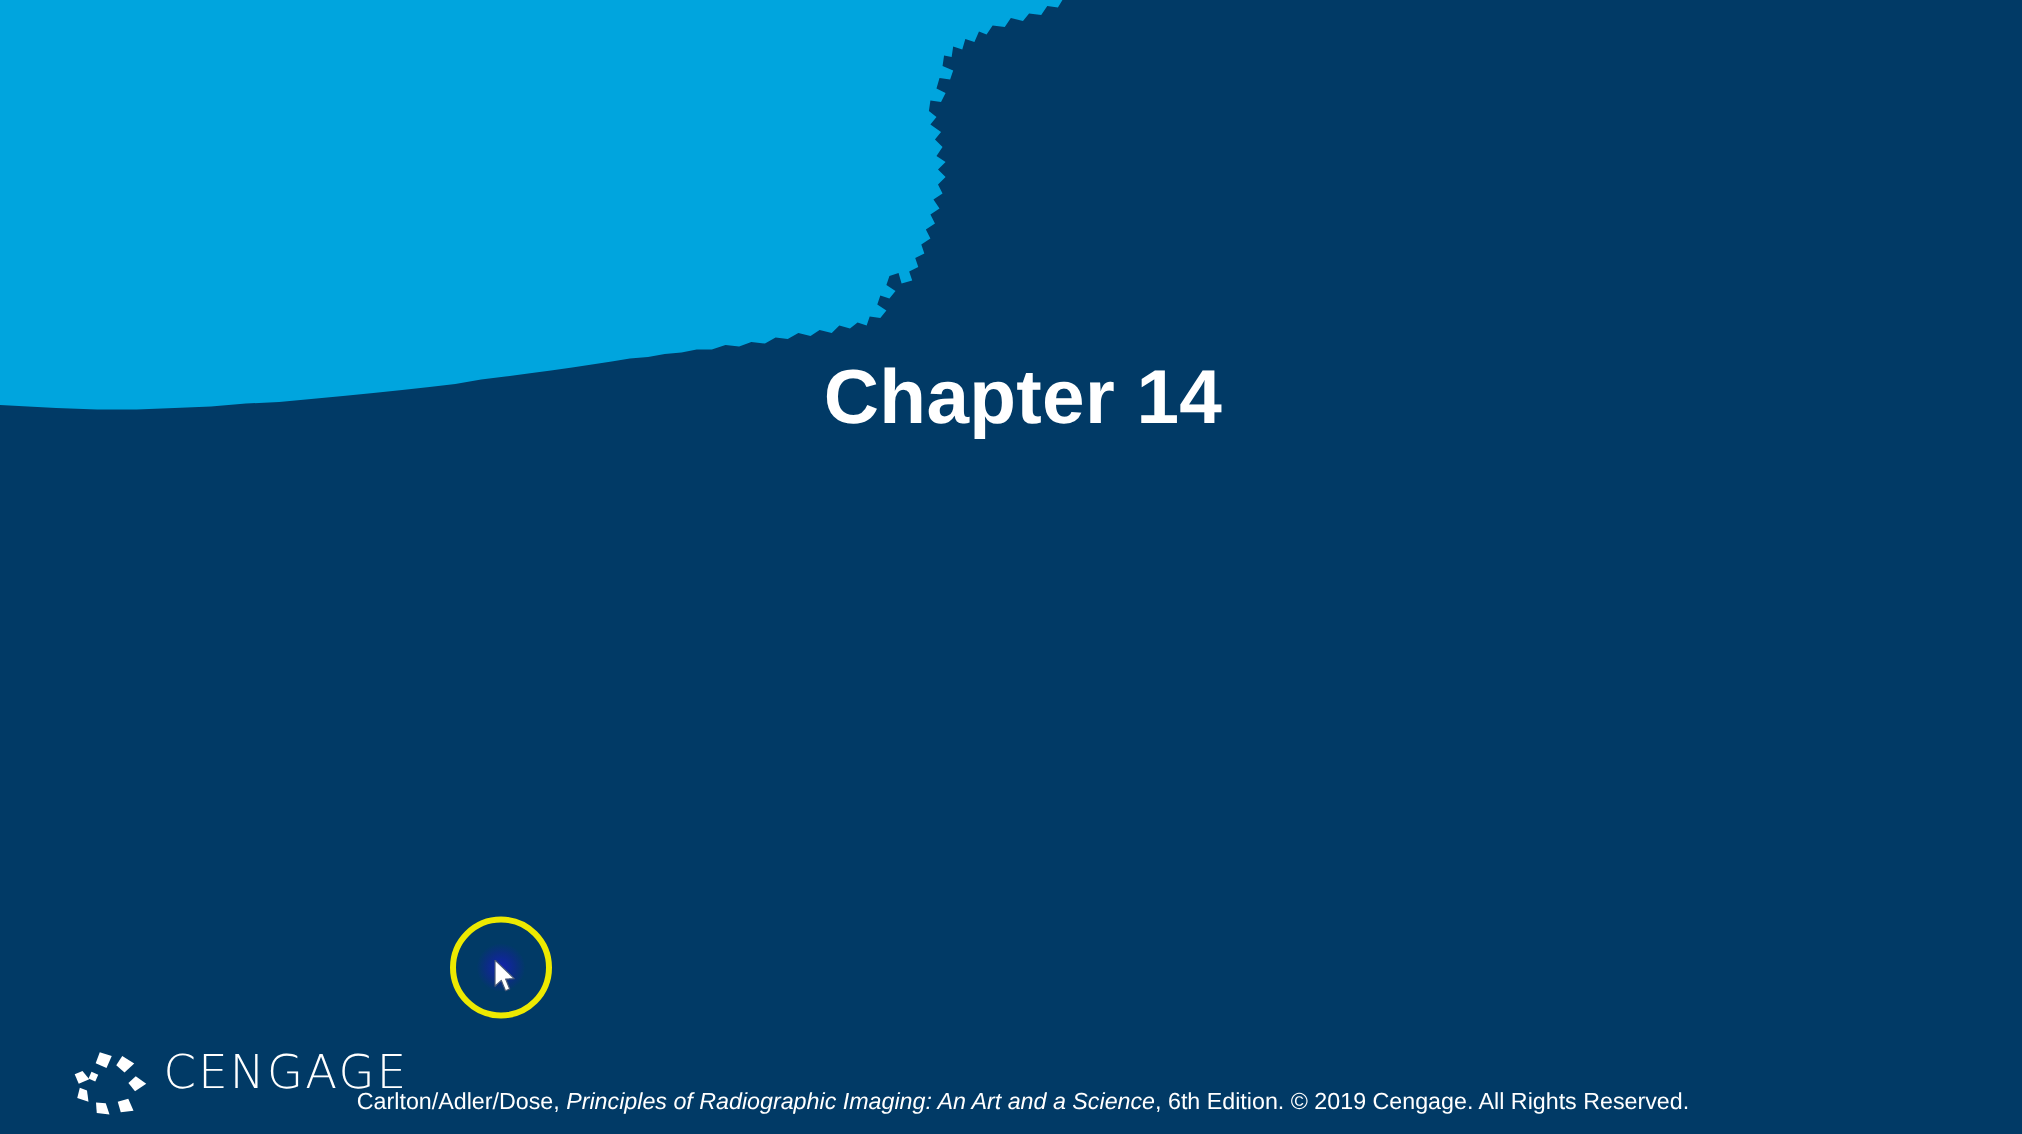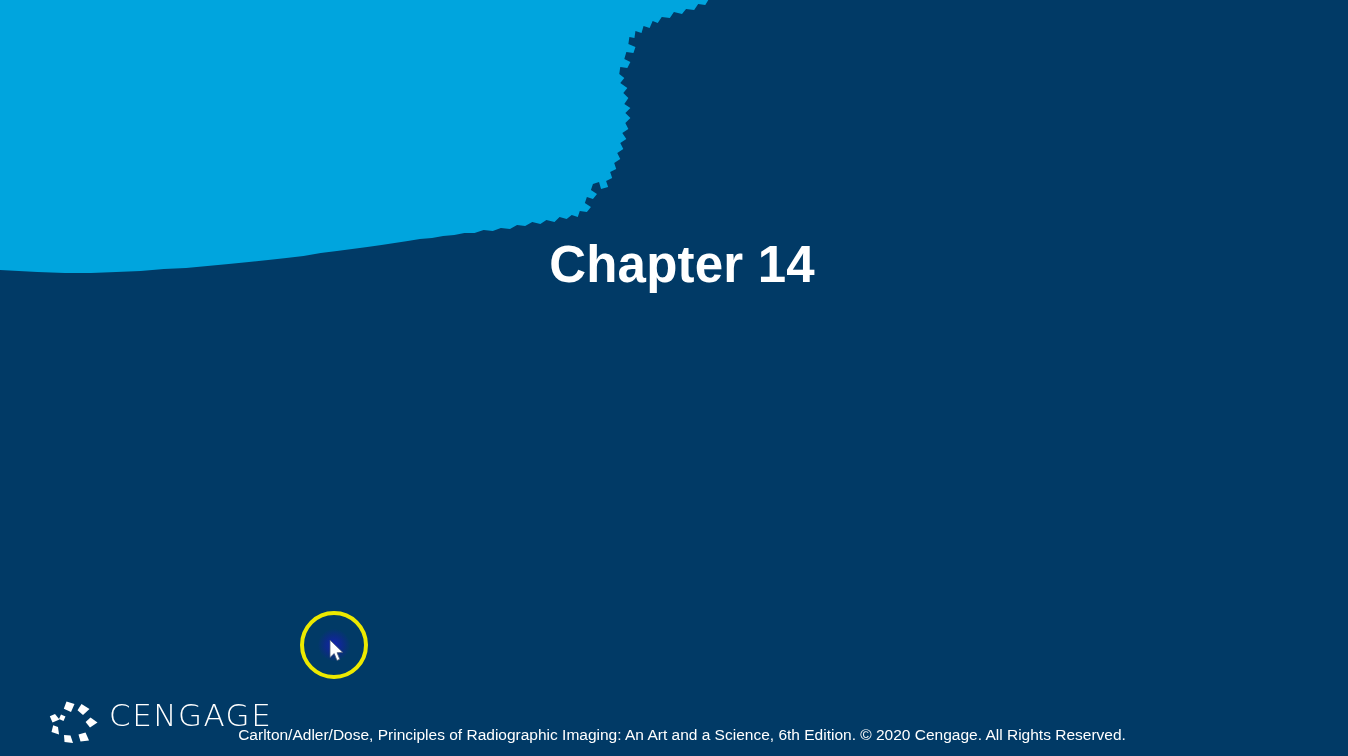--- a/index.html
+++ b/index.html
@@ -61,21 +61,21 @@
     right: 0;
     bottom: 11px;
     text-align: center;
     color: #ffffff;
     font-family: "Liberation Sans", sans-serif;
     font-size: 15.5px;
     line-height: 20.5px;
     pointer-events: none;
   }
   .footer .line { display: block; white-space: nowrap; }
-  .footer .bk-title { }
+  .footer .bk-title { font-style: italic; }
 
   
   .logo {
     position: absolute;
     left: 49px;
     bottom: 8px;
     display: flex;
     align-items: flex-start;
     height: 48px;
   }
@@ -156,21 +156,21 @@
     <h1 class="chapter-title">Chapter 14</h1>
   </div>
 
   <div class="cursor-glow"></div>
   <div class="cursor-highlight"></div>
   <svg class="cursor-arrow" viewBox="0 0 16 22">
     <path d="M1,0 L1,17.5 L5.2,13.6 L8,20.5 L10.8,19.3 L8.1,12.7 L13.8,12.4 Z" fill="#ffffff" stroke="#4a5a78" stroke-width="0.8" stroke-linejoin="round"></path>
   </svg>
 
   <div class="footer">
-    <span class="line"><span>Carlton/Adler/Dose, </span><span class="bk-title">Principles of Radiographic Imaging: An Art and a Science</span><span>, 6th Edition. © 2020 Cengage. All Rights Reserved.</span></span>
+    <span class="line"><span>Carlton/Adler/Dose, </span><span class="bk-title">Principles of Radiographic Imaging: An Art and a Science</span><span>, 6th Edition. © 2019 Cengage. All Rights Reserved.</span></span>
   </div>
 
   <div class="logo">
     <svg class="logo-mark" viewBox="0 0 50 44">
       <g fill="#ffffff">
         <polygon points="17.5,1.5 25.5,4.0 22.0,12.0 14.8,8.8"></polygon>
         <polygon points="32.5,4.0 40.5,9.0 34.0,15.0 28.5,10.2"></polygon>
         <polygon points="41.5,17.5 48.5,22.5 41.0,27.5 36.6,22.0"></polygon>
         <polygon points="36.5,32.5 40.0,40.5 31.5,41.5 29.5,34.5"></polygon>
         <polygon points="21.5,35.5 24.0,43.0 15.5,42.0 15.0,35.0"></polygon>

